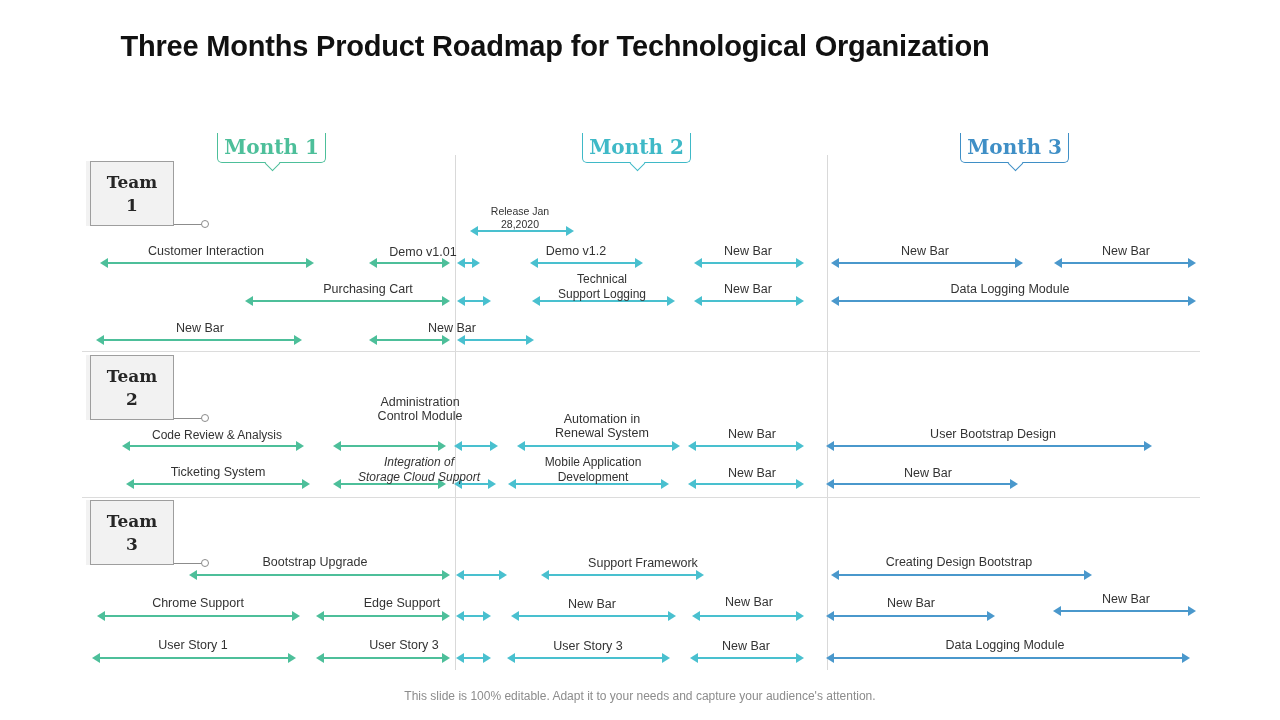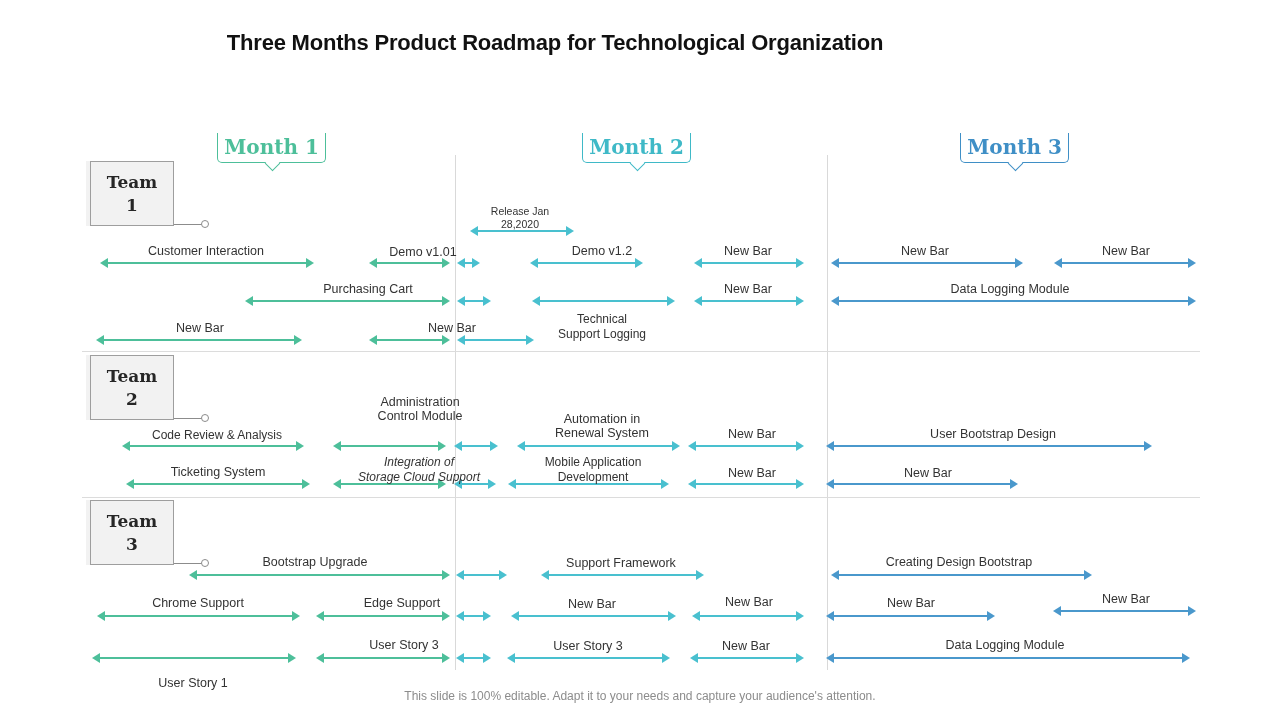--- a/index.html
+++ b/index.html
@@ -1,21 +1,21 @@
 <!DOCTYPE html>
 <html><head>
 <meta charset="utf-8">
 <style>
   * { margin: 0; padding: 0; box-sizing: border-box; }
   html, body { width: 1280px; height: 720px; background: #ffffff; overflow: hidden; }
   body { position: relative; font-family: "Liberation Sans", sans-serif; color: #333; }
 
   .title {
     position: absolute; left: 0; top: 30px; width: 1110px; text-align: center;
-    font-family: "Liberation Sans", sans-serif; font-weight: bold; font-size: 22px;
+    font-family: "Liberation Sans", sans-serif; font-weight: bold; font-size: 29px;
     color: #111; letter-spacing: -0.2px;
   }
 
   .vline { position: absolute; width: 1px; background: #d9d9d9; }
   .hline { position: absolute; height: 1px; background: #dcdcdc; }
 
   .month {
     position: absolute; top: 133px; height: 30px;
     border-left: 1.5px solid; border-right: 1.5px solid; border-bottom: 1.5px solid;
     border-radius: 0 0 5px 5px;
@@ -332,36 +332,36 @@
     <div class="label small" style="top: 205px; left: 420px; width: 200px;">
       <div>Release Jan</div>
       <div>28,2020</div>
     </div>
     <div class="label" style="top: 244px; left: 106px; width: 200px;">
       <div>Customer Interaction</div>
     </div>
     <div class="label" style="top: 245px; left: 323px; width: 200px;">
       <div>Demo v1.01</div>
     </div>
-    <div class="label" style="top: 244px; left: 502px; width: 200px;">
+    <div class="label" style="top: 244px; left: 476px; width: 200px;">
       <div>Demo v1.2</div>
     </div>
     <div class="label" style="top: 244px; left: 648px; width: 200px;">
       <div>New Bar</div>
     </div>
     <div class="label" style="top: 244px; left: 825px; width: 200px;">
       <div>New Bar</div>
     </div>
     <div class="label" style="top: 244px; left: 1026px; width: 200px;">
       <div>New Bar</div>
     </div>
     <div class="label" style="top: 282px; left: 268px; width: 200px;">
       <div>Purchasing Cart</div>
     </div>
-    <div class="label mid" style="top: 272px; left: 502px; width: 200px; margin-top: 40px;">
+    <div class="label mid" style="top: 272px; left: 502px; width: 200px;">
       <div>Technical</div>
       <div>Support Logging</div>
     </div>
     <div class="label" style="top: 282px; left: 648px; width: 200px;">
       <div>New Bar</div>
     </div>
     <div class="label" style="top: 282px; left: 910px; width: 200px;">
       <div>Data Logging Module</div>
     </div>
     <div class="label" style="top: 321px; left: 100px; width: 200px;">
@@ -400,21 +400,21 @@
     </div>
     <div class="label" style="top: 466px; left: 652px; width: 200px;">
       <div>New Bar</div>
     </div>
     <div class="label" style="top: 466px; left: 828px; width: 200px;">
       <div>New Bar</div>
     </div>
     <div class="label" style="top: 555px; left: 215px; width: 200px;">
       <div>Bootstrap Upgrade</div>
     </div>
-    <div class="label" style="top: 556px; left: 521px; width: 200px;">
+    <div class="label" style="top: 556px; left: 543px; width: 200px;">
       <div>Support Framework</div>
     </div>
     <div class="label" style="top: 555px; left: 859px; width: 200px;">
       <div>Creating Design Bootstrap</div>
     </div>
     <div class="label" style="top: 596px; left: 98px; width: 200px;">
       <div>Chrome Support</div>
     </div>
     <div class="label" style="top: 596px; left: 302px; width: 200px;">
       <div>Edge Support</div>
@@ -424,21 +424,21 @@
     </div>
     <div class="label" style="top: 595px; left: 649px; width: 200px;">
       <div>New Bar</div>
     </div>
     <div class="label" style="top: 596px; left: 811px; width: 200px;">
       <div>New Bar</div>
     </div>
     <div class="label" style="top: 592px; left: 1026px; width: 200px;">
       <div>New Bar</div>
     </div>
-    <div class="label" style="top: 638px; left: 93px; width: 200px; margin-top: 38px;">
+    <div class="label" style="top: 638px; left: 93px; width: 200px;">
       <div>User Story 1</div>
     </div>
     <div class="label" style="top: 638px; left: 304px; width: 200px;">
       <div>User Story 3</div>
     </div>
     <div class="label" style="top: 639px; left: 488px; width: 200px;">
       <div>User Story 3</div>
     </div>
     <div class="label" style="top: 639px; left: 646px; width: 200px;">
       <div>New Bar</div>

